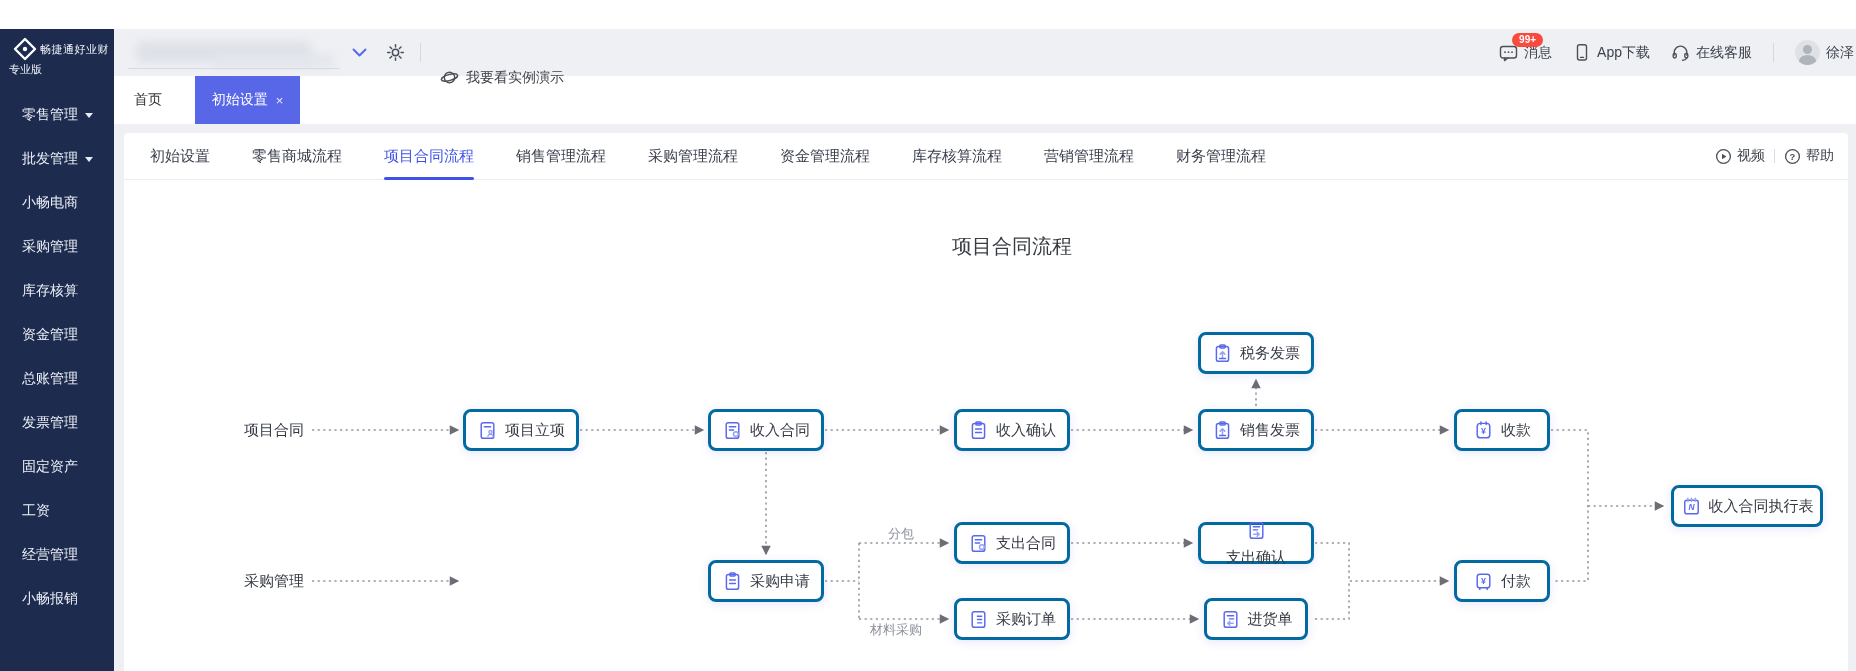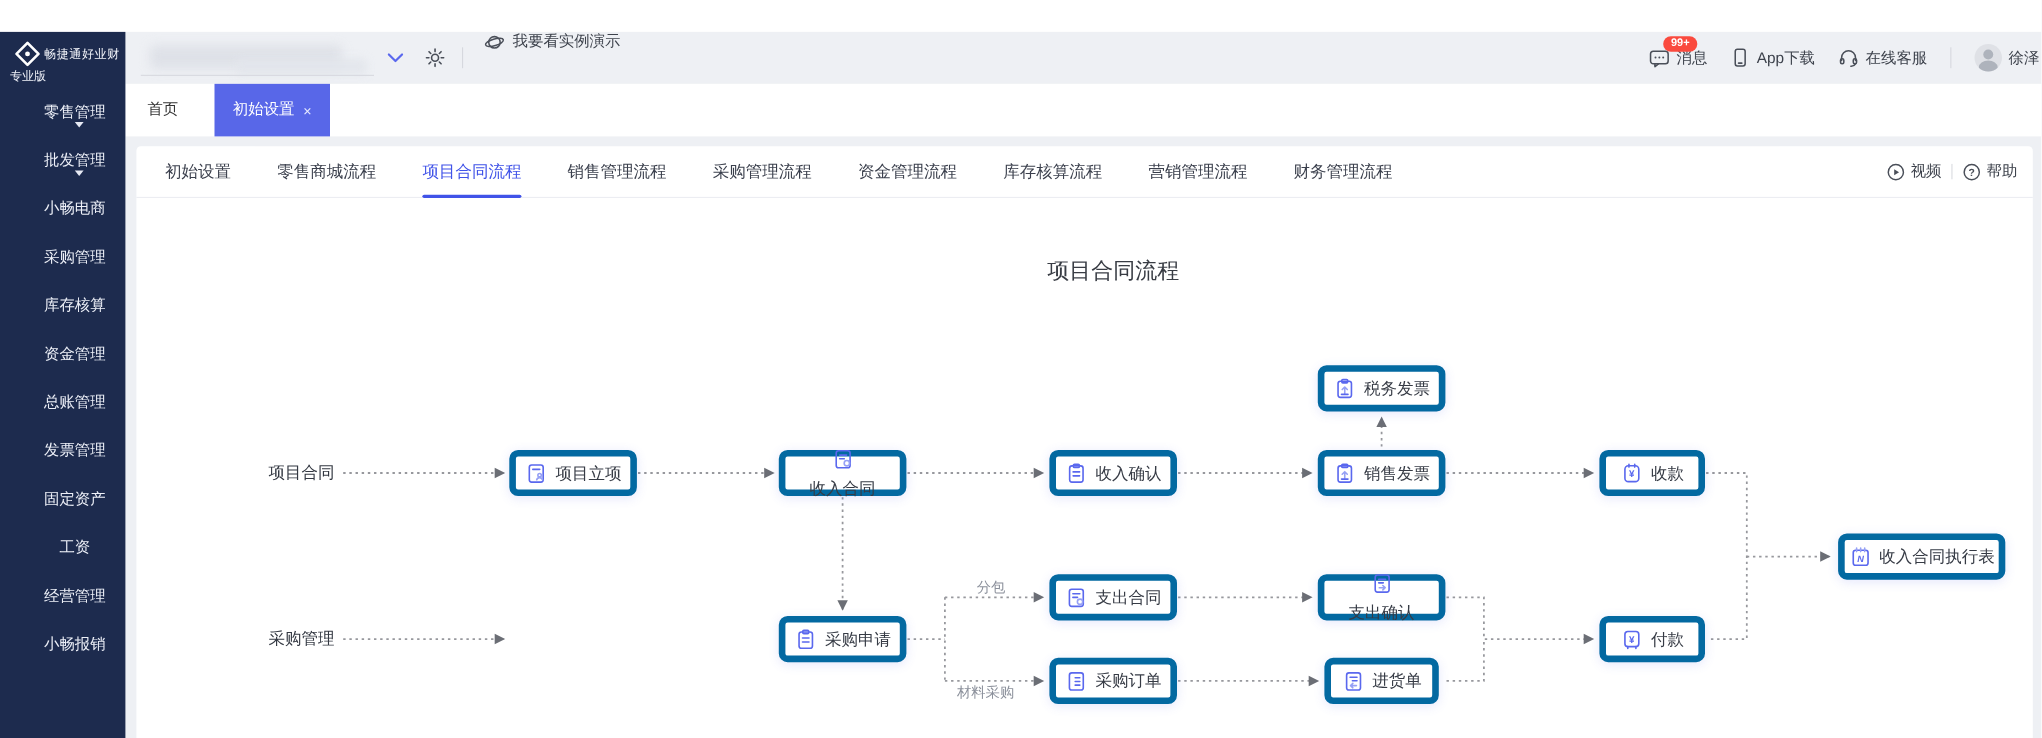--- a/index.html
+++ b/index.html
@@ -8,32 +8,32 @@
   .page { position:relative; width:1856px; height:671px; overflow:hidden; background:#eef0f4; }
   .topstrip { position:absolute; left:0; top:0; width:1856px; height:29px; background:#fff; }
 
   
   .sidebar { position:absolute; left:0; top:29px; width:114px; height:642px; background:#1d2b4e; z-index:20; }
   .logo-block { position:relative; height:47px; }
   .logo-mark { position:absolute; left:12px; top:8px; }
   .brand { position:absolute; left:40px; top:13px; font-size:11px; color:#f2f4fa; white-space:nowrap; letter-spacing:.5px; }
   .edition { position:absolute; left:9px; top:33px; font-size:11px; color:#eff1f8; }
   .side-nav { padding-top:17px; }
-  .side-item { height:44px; display:flex; align-items:center; padding-left:22px; color:#edf0f8; font-size:14px; cursor:pointer; white-space:nowrap;flex-direction:column; }
+  .side-item { height:44px; display:flex; align-items:center; padding-left:22px; color:#edf0f8; font-size:14px; cursor:pointer; white-space:nowrap; }
   .caret { width:0; height:0; border-left:4px solid transparent; border-right:4px solid transparent; border-top:5px solid #e7eaf4; margin-left:7px; }
 
   
   .header { position:absolute; left:114px; top:29px; right:0; height:47px; background:#eef0f4; z-index:15; }
   .blur-a { position:absolute; left:22px; top:12px; width:175px; height:22px; background:#dcdfe6; border-radius:4px; filter:blur(5px); opacity:.85; }
   .blur-b { position:absolute; left:100px; top:24px; width:120px; height:15px; background:#e3e6ec; border-radius:4px; filter:blur(4px); opacity:.9; }
   .search-line { position:absolute; left:14px; top:39px; width:212px; height:1px; background:#d7d9df; }
   .hdr-ic { position:absolute; top:0; height:47px; display:flex; align-items:center; cursor:pointer; }
   .chevron { left:238px; } .gear { left:272px; }
   .hdr-div1 { position:absolute; left:306px; top:14px; width:1px; height:19px; background:#d6d8de; }
-  .demo { position:absolute; left:326px; top:0; height:47px; display:flex; align-items:flex-start; gap:7px; font-size:14px; color:#3d424c; cursor:pointer; }
+  .demo { position:absolute; left:326px; top:11px; height:47px; display:flex; align-items:flex-end; gap:7px; font-size:14px; color:#3d424c; cursor:pointer; }
   .hdr-right { position:absolute; right:0; top:0; height:47px; display:flex; align-items:center; gap:21px; padding-right:2px; }
   .hr-item { display:flex; align-items:center; gap:6px; font-size:14px; color:#3d424c; cursor:pointer; position:relative; white-space:nowrap; }
   .badge { position:absolute; top:-11px; left:13px; background:#fa4a3e; color:#fff; font-size:10px; font-weight:bold; padding:1.5px 7px; border-radius:9px; }
   .hdr-div2 { width:1px; height:19px; background:#d6d8de; }
   .avatar { width:25px; height:25px; border-radius:50%; background:#dfe1e6; position:relative; overflow:hidden; flex:none; }
   .avatar .head { position:absolute; left:8px; top:5px; width:9px; height:9px; border-radius:50%; background:#aeb3bc; }
   .avatar .body { position:absolute; left:4px; top:15px; width:17px; height:12px; border-radius:50% 50% 0 0; background:#aeb3bc; }
   .uname { font-size:14px; color:#3d424c; }
 
   
@@ -51,21 +51,21 @@
   .sub-right { margin-left:auto; display:flex; align-items:center; gap:9px; font-size:14px; color:#3d424c; }
   .sub-right .vh { display:flex; align-items:center; gap:5px; cursor:pointer; }
   .sub-div { width:1px; height:14px; background:#d9dbe0; }
 
   
   .flow-layer { position:absolute; left:0; top:0; width:1856px; height:671px; z-index:8; pointer-events:none; }
   #edge-svg { position:absolute; left:0; top:0; }
   .flow-title { position:absolute; left:1012px; top:233px; transform:translateX(-50%); font-size:20px; font-weight:500; color:#383c44; pointer-events:auto; }
   .row-label { position:absolute; transform:translate(-50%,-50%); font-size:15px; color:#333842; pointer-events:auto; white-space:nowrap; }
   .branch-label { position:absolute; transform:translate(-50%,-50%); font-size:13px; color:#8b909b; pointer-events:auto; white-space:nowrap;text-align:right; }
-  .fnode { position:absolute; height:42px; background:#fff; border:6px solid #0369a1; border-radius:8px;
+  .fnode { position:absolute; height:42px; background:#fff; border:3px solid #0369a1; border-radius:8px;
            box-shadow:0 2px 10px rgba(93,106,235,.16); display:flex; align-items:center; justify-content:center; gap:7px;
            font-size:15px; color:#363b45; pointer-events:auto; cursor:pointer; white-space:nowrap; }
   .nicon { flex:none; }
   .nicon .s1 { stroke:#5a68ee; } .nicon .s2 { stroke:#96a1f5; }
   .nicon path, .nicon rect, .nicon circle, .nicon line { fill:none; stroke-width:1.4; stroke-linecap:round; stroke-linejoin:round; }
   .nicon text { stroke:none; }
   svg.ui { display:block; }
   svg.ui .st { stroke:#4a4f59; fill:none; stroke-width:1.4; stroke-linecap:round; stroke-linejoin:round; }
 </style>
 </head>
@@ -265,21 +265,21 @@
         <div class="fnode" style="left: 463px; top: 409px; width: 116px;">
           <svg class="nicon" width="21" height="21" viewBox="0 0 20 20">
             <rect class="s1" x="4" y="2.6" width="12" height="14.8" rx="2"></rect>
             <path class="s1" d="M7 6.4h6"></path>
             <circle cx="12.9" cy="12.6" r="3.8" fill="#fff" stroke="none"></circle>
             <circle class="s2" cx="12.9" cy="11.4" r="1.5"></circle>
             <path class="s2" d="M10.4 15.4a2.6 2.6 0 0 1 5 0"></path>
           </svg>
           <span>项目立项</span>
         </div>
-        <div class="fnode" style="left: 708px; top: 409px; width: 116px; flex-direction: column;">
+        <div class="fnode" style="left: 708px; top: 409px; width: 116px;">
           <svg class="nicon" width="21" height="21" viewBox="0 0 20 20">
             <rect class="s1" x="4" y="2.6" width="12" height="14.8" rx="2"></rect>
             <path class="s1" d="M7 6.4h6M7 9.6h4"></path>
             <circle cx="13.2" cy="13.4" r="3.6" fill="#fff" stroke="none"></circle>
             <circle class="s2" cx="13.2" cy="13.4" r="2.3"></circle>
             <circle cx="13.2" cy="13.4" r="0.8" fill="#96a1f5" stroke="none"></circle>
           </svg>
           <span>收入合同</span>
         </div>
         <div class="fnode" style="left: 954px; top: 409px; width: 116px;">

